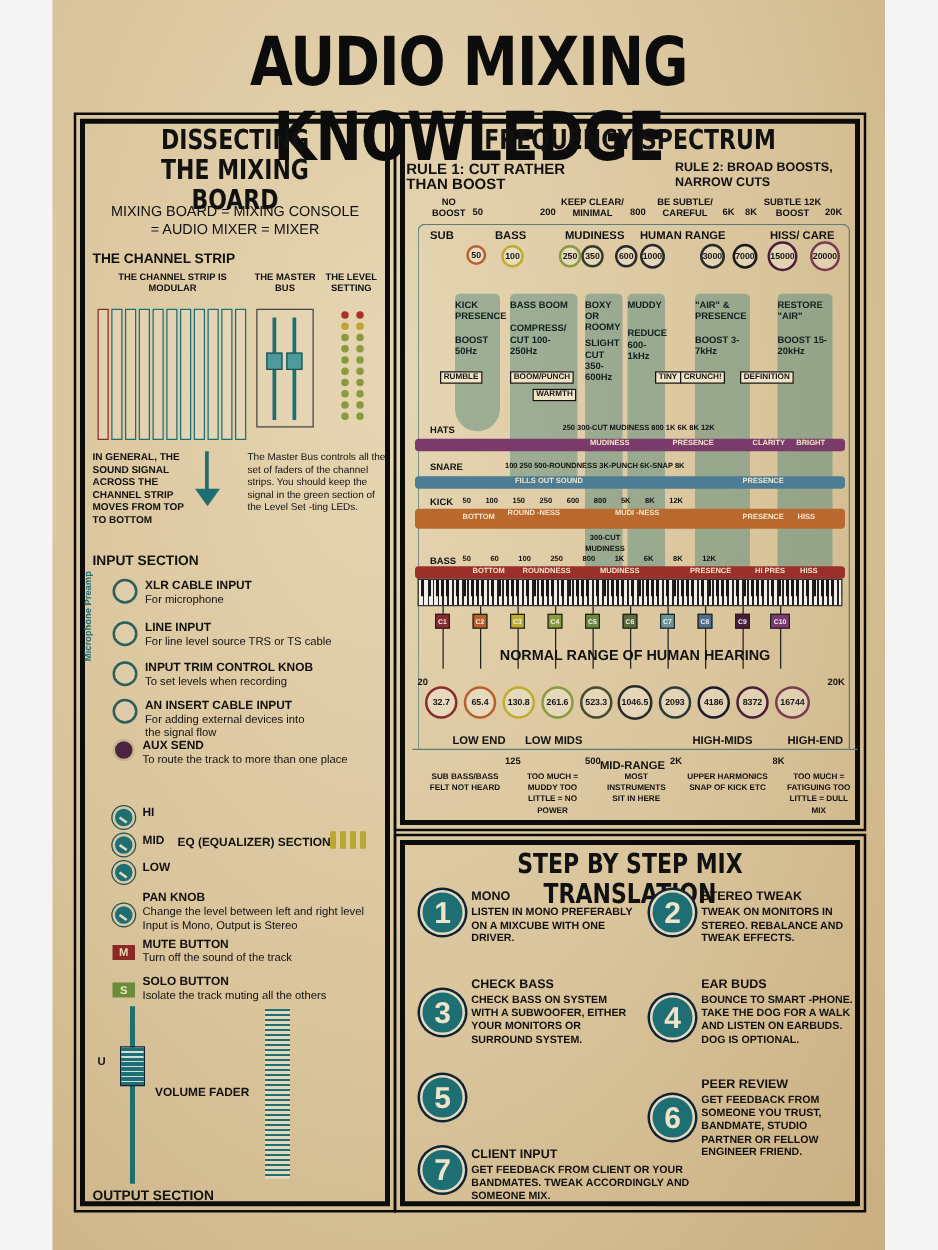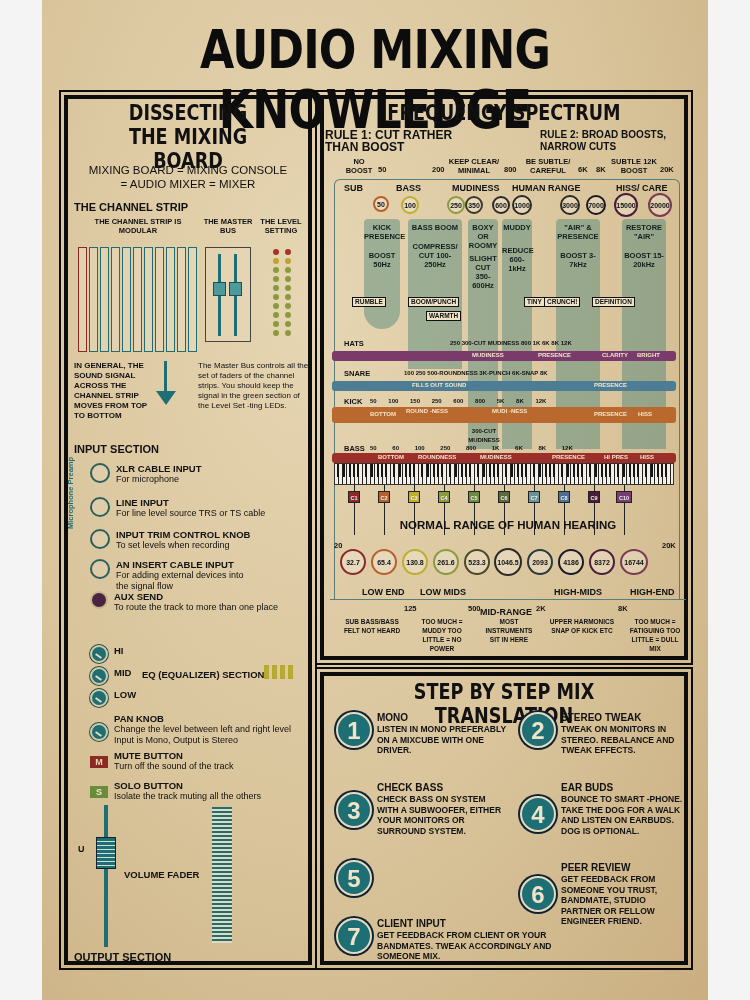--- a/index.html
+++ b/index.html
@@ -40,21 +40,21 @@
   .knob { width: 18px; height: 18px; border-radius: 50%; background: #1e6f73; border: 2px solid #d8c9a3; box-shadow: 0 0 0 1px #1e4f52; flex:none; position:relative; }
   .knob::after { content:""; position:absolute; left:3px; top:8px; width:7px; height:2px; background:#e8dcc0; transform: rotate(35deg); }
   .aux { width: 18px; height: 18px; border-radius: 50%; background: #4a2440; border: 2px solid #c9b58c; flex: none; }
   .itext .h { font-size: 9.5px; font-weight: bold; line-height: 11px; }
   .itext .d { font-size: 9px; line-height: 11px; }
   .btn-m { width: 18px; height: 12px; background: #8b2a22; color: #e8d8b8; font-size: 9px; font-weight: bold; text-align: center; line-height: 12px; flex: none; }
   .btn-s { width: 18px; height: 12px; background: #6a8b3a; color: #f0e8c8; font-size: 9px; font-weight: bold; text-align: center; line-height: 12px; flex: none; }
 
   
   .circ { position: absolute; border-radius: 50%; border: 2px solid; background: rgba(255,255,255,0.25); font-size: 7px; font-weight: bold; display: flex; align-items: center; justify-content: center; }
-  .col { position: absolute; background: rgba(70,130,120,0.45); border-radius: 4px 4px 0 0; text-align: center; font-size: 7.5px; font-weight: bold; line-height: 9px; color: #10201e; padding-top: 4px; }
+  .col { position: absolute; background: rgba(70,130,120,0.45); border-radius: 4px 4px 0 0; text-align: left; font-size: 7.5px; font-weight: bold; line-height: 9px; color: #10201e; padding-top: 4px; margin-top: 16px; }
   .band { position: absolute; height: 10px; left: 8px; right: 8px; border-radius: 3px; font-size: 6px; font-weight: bold; color: #f2e6cc; }
   .band span { position: absolute; top: 1px; }
   .tag { position: absolute; border: 1px solid #111; background: #efe3c6; font-size: 6.5px; font-weight: bold; padding: 0 2px; line-height: 8px; }
   .piano { position: absolute; left: 10px; right: 10px; height: 22px; background: repeating-linear-gradient(90deg, #f3efe6 0 3px, #222 3px 4px); border: 1px solid #333; }
   .piano::after { content:""; position:absolute; left:0; right:0; top:0; height:13px; background: repeating-linear-gradient(90deg, transparent 0 2px, #151515 2px 4px, transparent 4px 8px, #151515 8px 10px, transparent 10px 14px, #151515 14px 16px, transparent 16px 18px, #151515 18px 20px, transparent 20px 22px, #151515 22px 24px, transparent 24px 28px); }
   .oct { position:absolute; width: 12px; height: 12px; font-size: 5.5px; font-weight:bold; color:#eee; text-align:center; line-height:12px; border:1px solid #222; }
   .vline { position:absolute; width:1px; background:#222; }
   .step { position:absolute; display:flex; gap:5px; align-items:flex-start; }
   .num { width: 36px; height: 36px; border-radius:50%; background:#1e6f73; border: 2px solid #e6dac0; box-shadow: 0 0 0 2px #123; color:#efe4c8; font-size: 24px; font-weight:bold; text-align:center; line-height: 33px; flex:none; }
   .step .h { font-size: 10px; font-weight: bold; line-height: 12px; }

